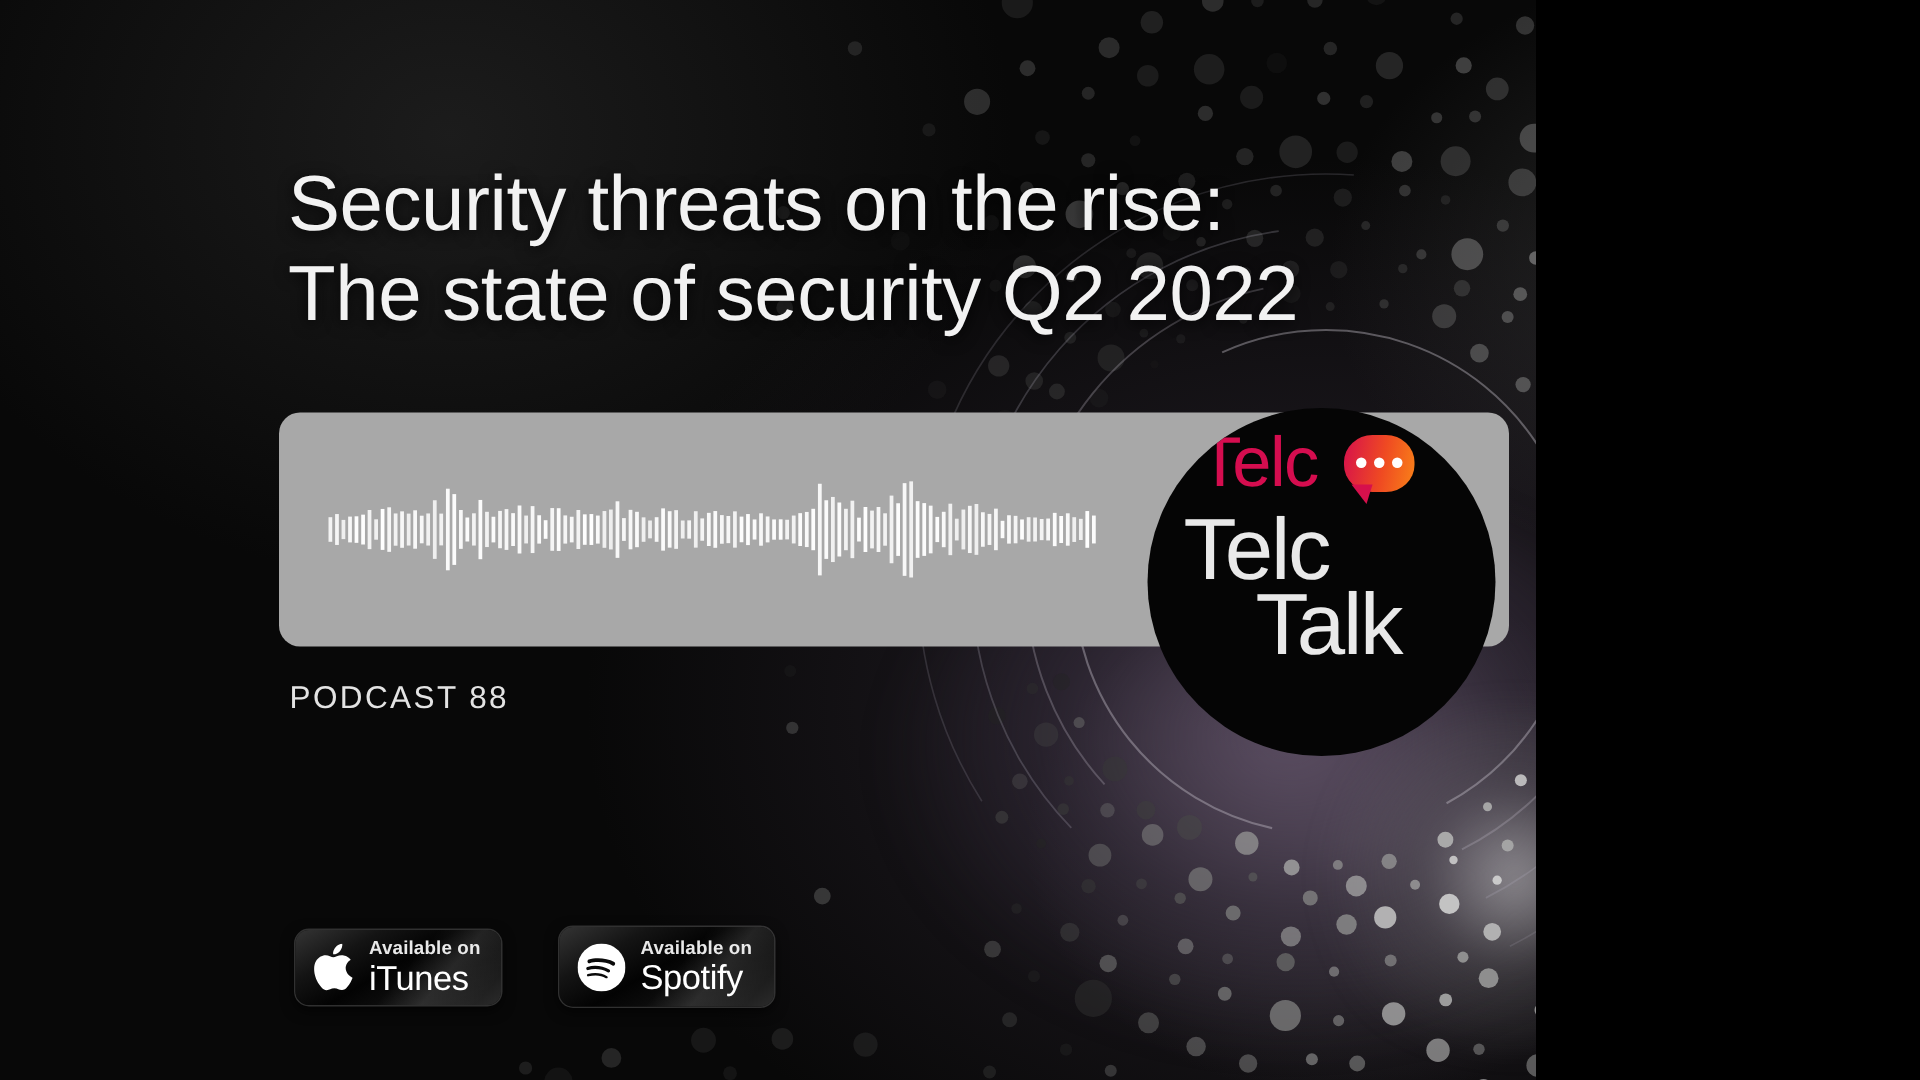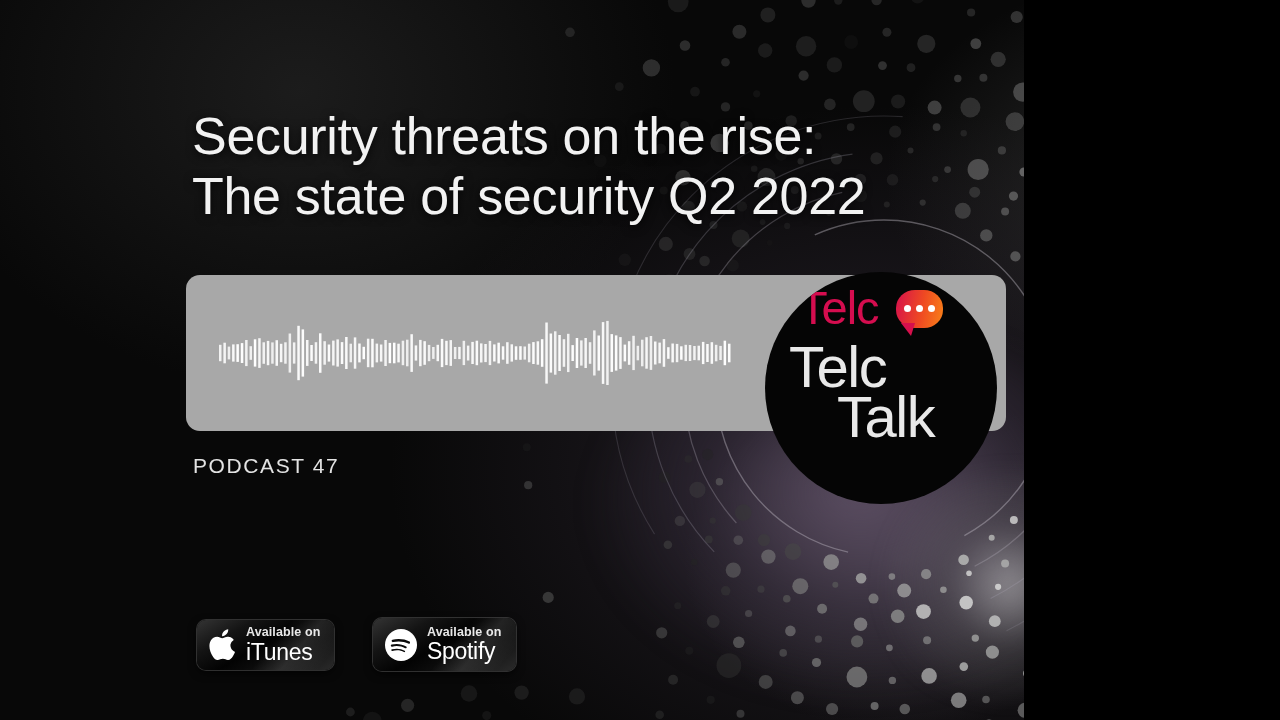--- a/index.html
+++ b/index.html
@@ -720,21 +720,21 @@
           <rect x="520.2" y="69.0" width="2.5" height="18.0" fill="#ffffff" opacity="0.96"></rect>
           <rect x="524.6" y="67.2" width="2.5" height="21.6" fill="#ffffff" opacity="0.92"></rect>
           <rect x="528.9" y="69.8" width="2.5" height="16.5" fill="#ffffff" opacity="0.83"></rect>
           <rect x="533.3" y="70.9" width="2.5" height="14.1" fill="#ffffff" opacity="0.83"></rect>
           <rect x="537.6" y="65.7" width="2.5" height="24.5" fill="#ffffff" opacity="0.99"></rect>
           <rect x="542.0" y="68.7" width="2.5" height="18.6" fill="#ffffff" opacity="0.96"></rect>
         </g>
     </svg>
   </div>
 
-  <div class="podcast-label">PODCAST 47</div>
+  <div class="podcast-label">PODCAST 88</div>
 
   <div class="logo-circle">
     <div class="logo-telco">Telc</div>
     <div class="logo-bubble">
       <div class="bubble-dots">
         <i></i>
           <i></i>
           <i></i>
       </div>
     </div>

